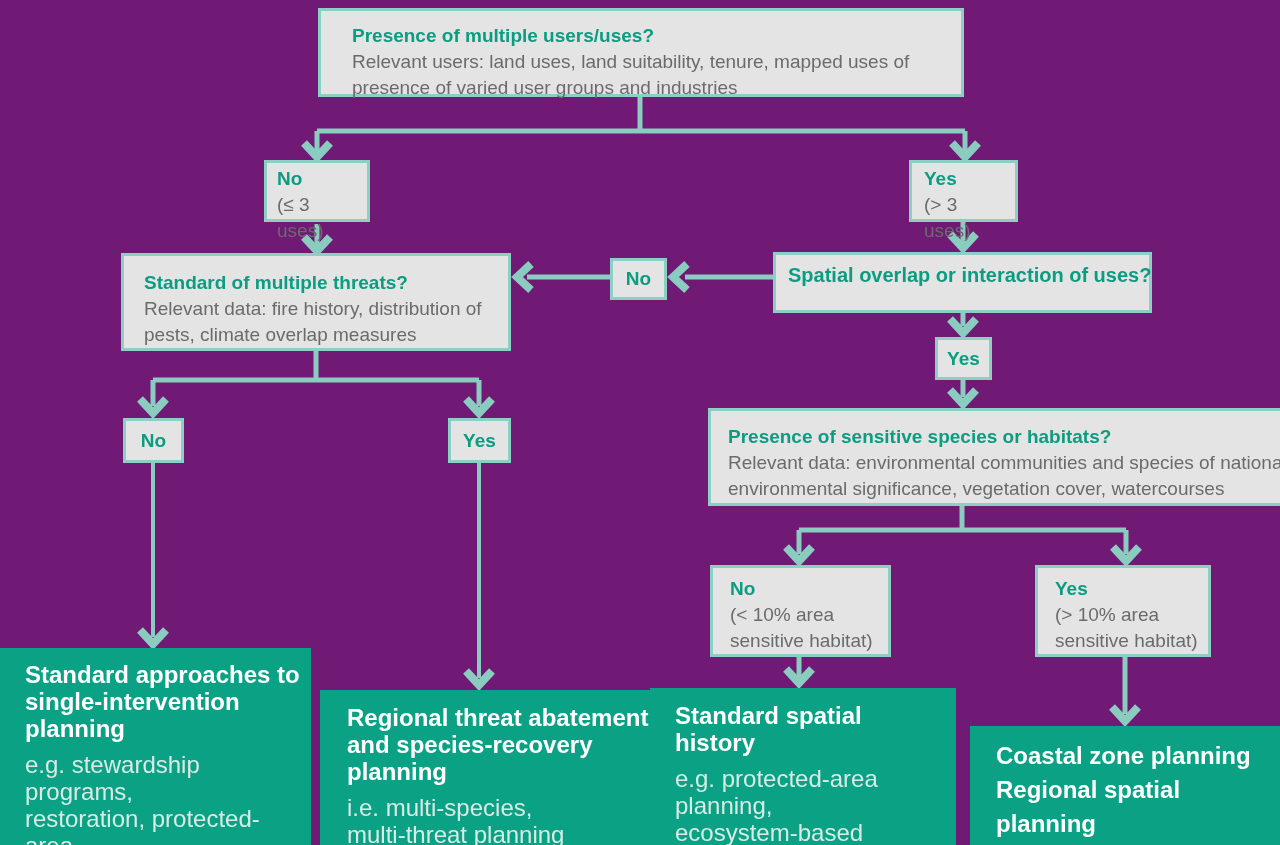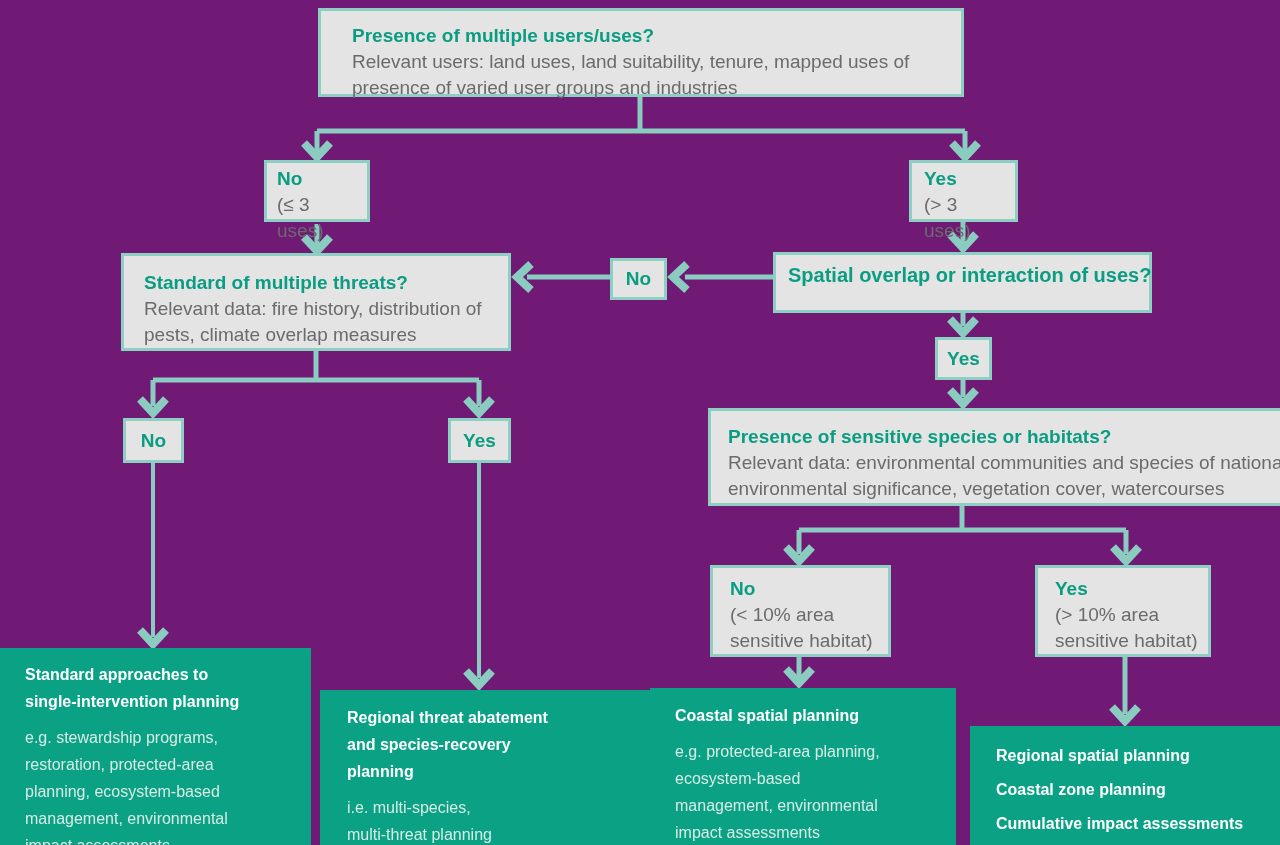--- a/index.html
+++ b/index.html
@@ -19,21 +19,21 @@
     font-size:19px; line-height:26px;
   }
   .gbox .t { color:#0a9d82; font-weight:bold; white-space:pre-line; }
   .gbox .b { color:#6a6b6d; white-space:pre-line; }
   .gbox.nowrap .t { white-space:nowrap; }
   .gbox.center { display:flex; align-items:center; justify-content:center; text-align:center; }
 
   .obox {
     position:absolute; box-sizing:border-box;
     background:#0aa185; color:#ffffff;
-    font-size:16px; line-height:27px;
+    font-size:24px; line-height:27px;
   }
   .obox .t { font-weight:bold; white-space:pre-line; }
   .obox .b { color:#d8ece5; white-space:pre-line; margin-top:9px; }
   .obox .bigline { font-weight:bold; line-height:34px; }
 </style>
 </head>
 <body>
 
 <div class="canvas">
 
@@ -150,26 +150,26 @@
 
   <div class="obox" style="left:320px; top:690px; width:342px; height:155px; padding:14px 8px 0 27px;">
     <div class="t">Regional threat abatement
 and species-recovery
 planning</div>
     <div class="b">i.e. multi-species,
 multi-threat planning</div>
   </div>
 
   <div class="obox" style="left:650px; top:688px; width:306px; height:157px; padding:14px 8px 0 25px;">
-    <div class="t">Coastal spatial planning</div>
+    <div class="t">Standard spatial history</div>
     <div class="b">e.g. protected-area planning,
 ecosystem-based
 management, environmental
 impact assessments</div>
   </div>
 
   <div class="obox" style="left:970px; top:726px; width:310px; height:119px; padding:13px 6px 0 26px;">
+    <div class="bigline">Coastal zone planning</div>
     <div class="bigline">Regional spatial planning</div>
-    <div class="bigline">Coastal zone planning</div>
     <div class="bigline">Cumulative impact assessments</div>
   </div>
 
 </div>
 
 </body></html>

